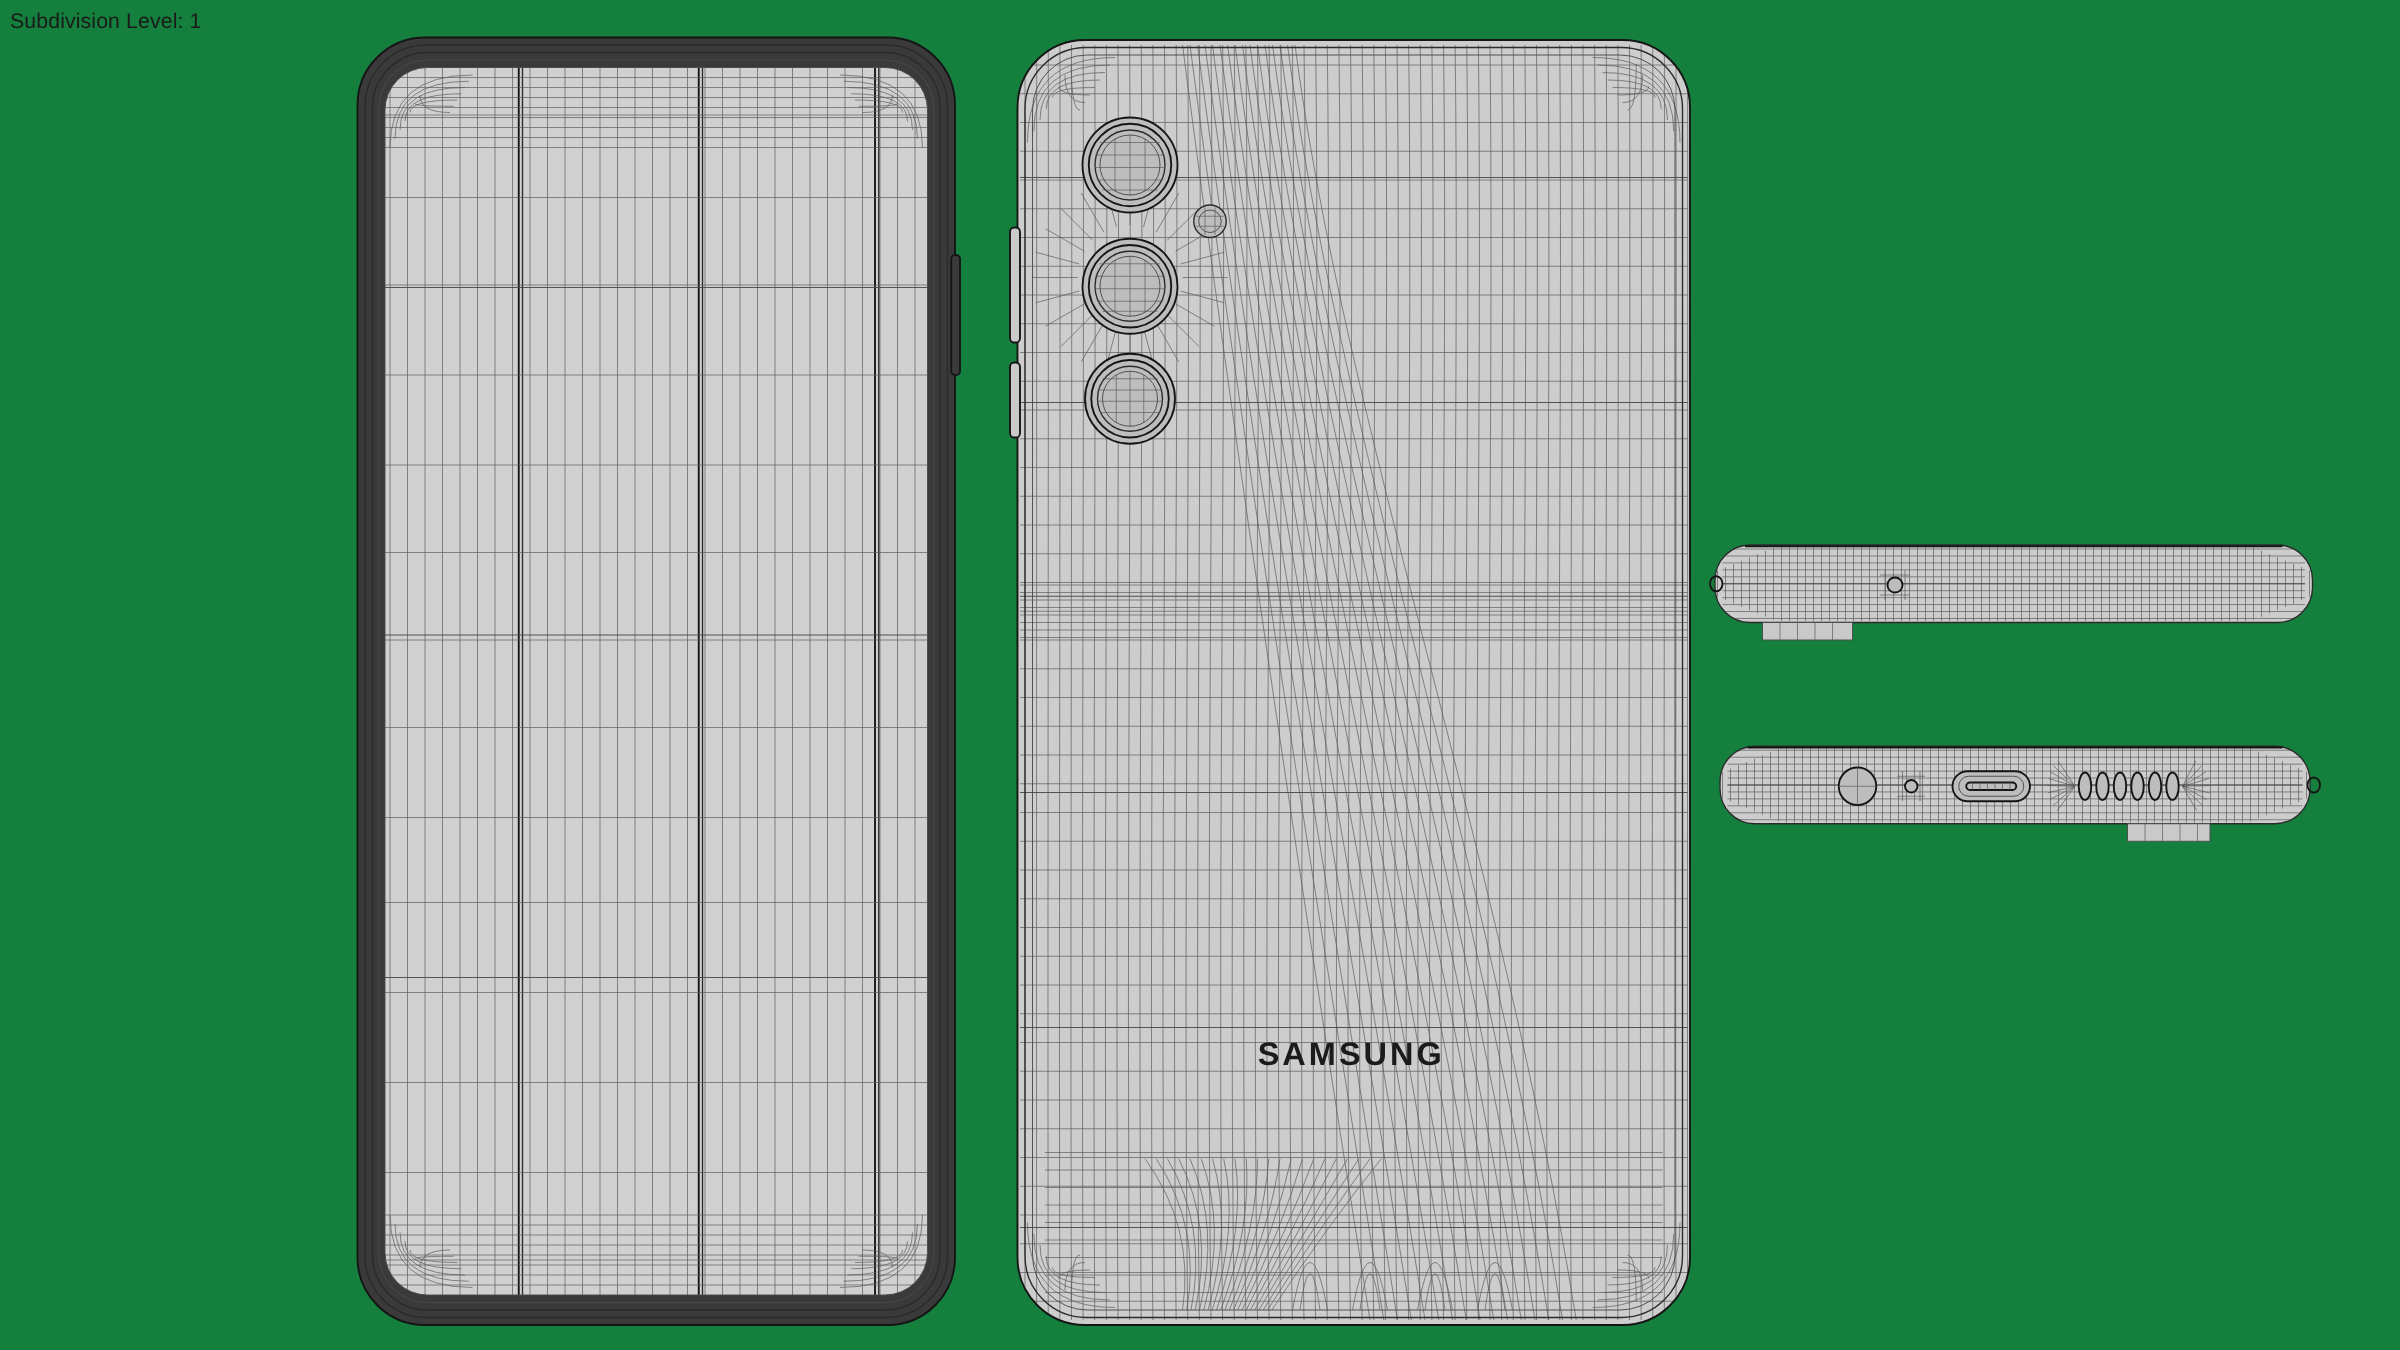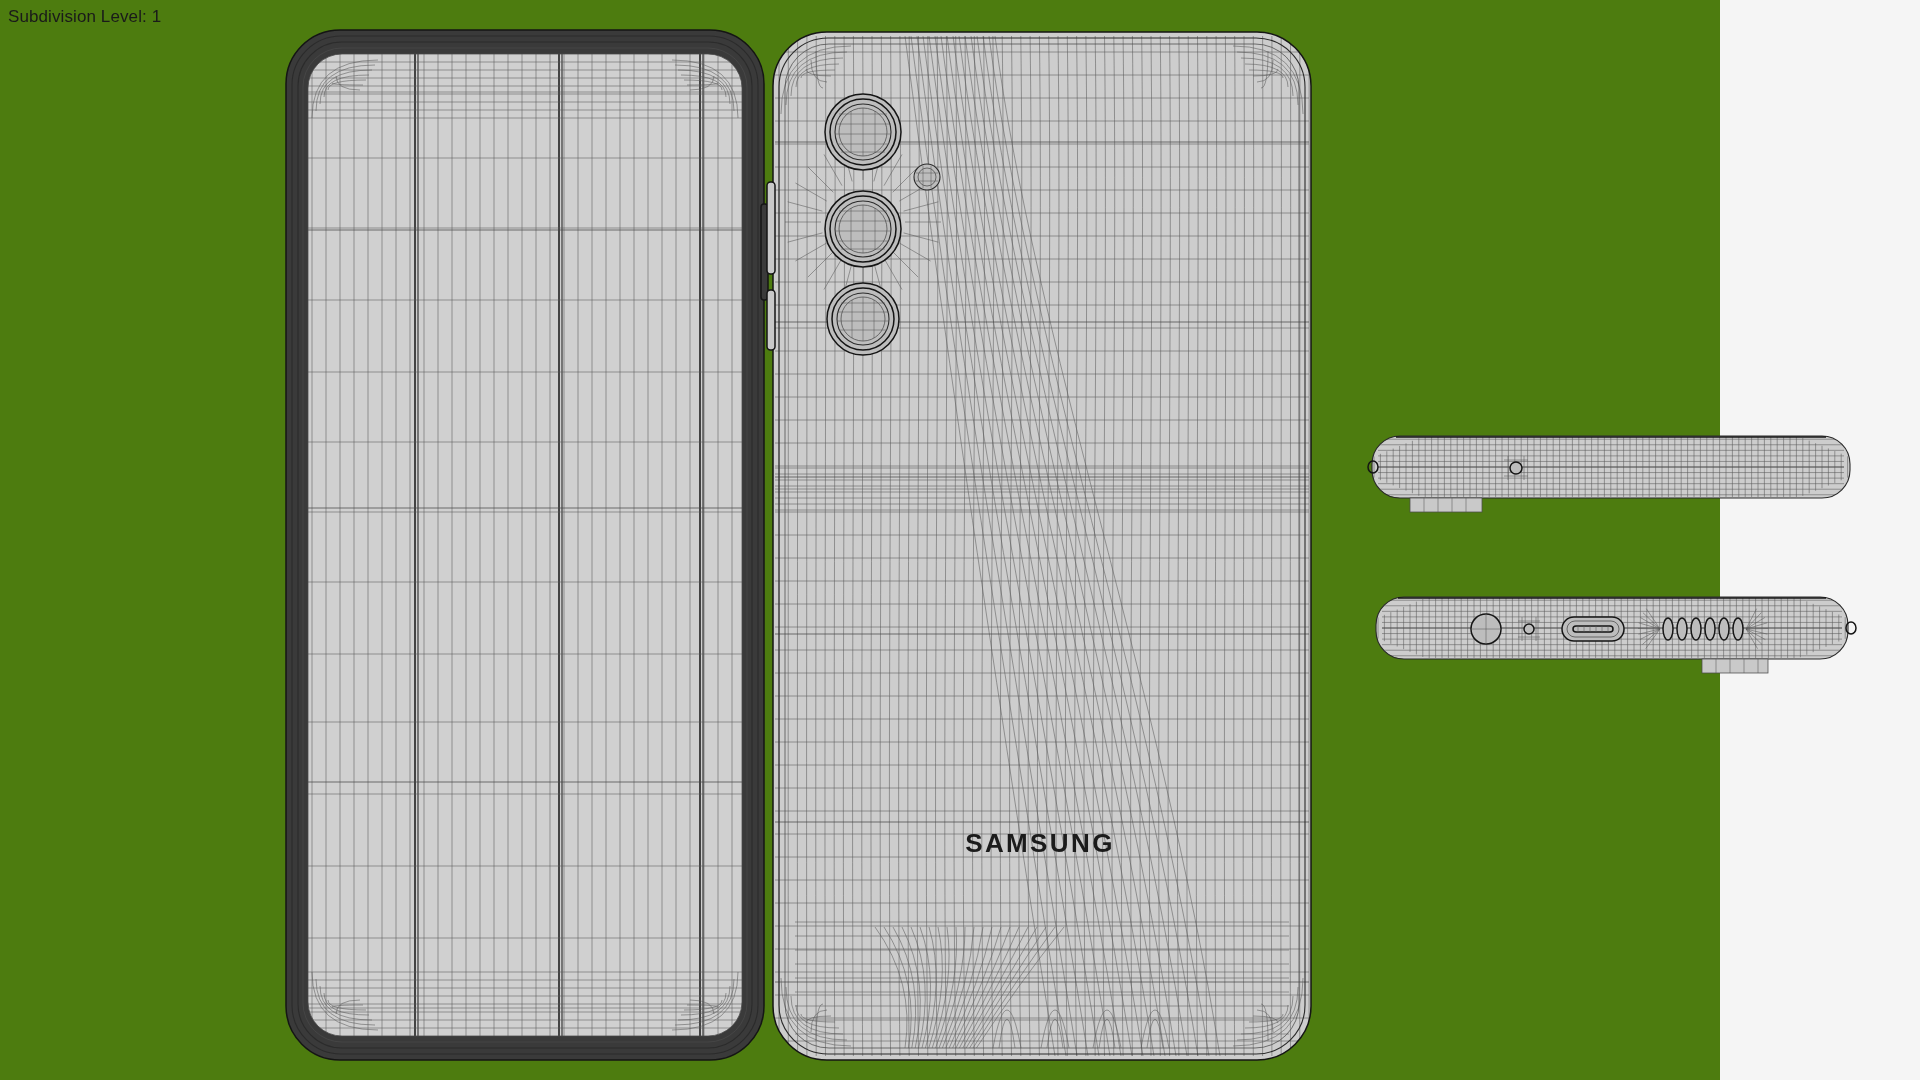--- a/index.html
+++ b/index.html
@@ -1,21 +1,21 @@
 <!DOCTYPE html>
 <html><head>
 <meta charset="utf-8">
 <style>
   * { margin:0; padding:0; box-sizing:border-box; }
   html,body{
     width:1920px; height:1080px; overflow:hidden;
     background:#f5f5f5;
     font-family:"Liberation Sans", sans-serif;
   }
-  #stage{ position:relative; width:1720px; height:1080px; background:#4d7c0f; }
+  #stage{ position:relative; width:1920px; height:1080px; background:#15803d; }
 
   #overlay-label{
     position:absolute; left:8px; top:7px;
     font-size:17px; line-height:20px;
     color:#1a1a1a; letter-spacing:.1px;
     white-space:nowrap; user-select:none;
   }
 
   .view{ position:absolute; }
   svg{ display:block; overflow:visible; }
@@ -172,21 +172,21 @@
         <rect x="26" y="32" width="434" height="982" rx="34" ry="34" class="mesh-mid"></rect>
       </g>
 
       <g>
         <rect x="479" y="182" width="7" height="96" rx="3" class="bezel-fill"></rect>
         <rect x="479" y="182" width="7" height="96" rx="3" class="mesh-dense"></rect>
       </g>
     </svg>
   </div>
 
-  <div class="view" style="left:755px; top:22px;">
+  <div class="view" style="left:796px; top:22px;">
     <svg width="570" height="1045" viewBox="0 0 570 1045">
       <defs>
         <clipPath id="backClip">
           <rect x="18" y="10" width="538" height="1028" rx="54" ry="54"></rect>
         </clipPath>
       </defs>
 
       <g>
         <rect x="18" y="10" width="538" height="1028" rx="54" ry="54" class="panel-fill2"></rect>
         <g clip-path="url(#backClip)" id="back-mesh">

